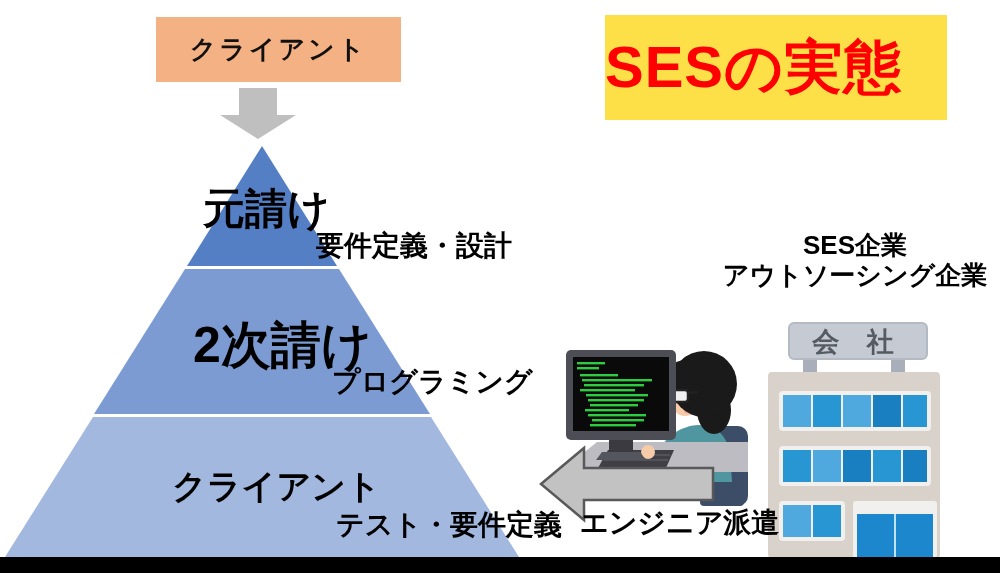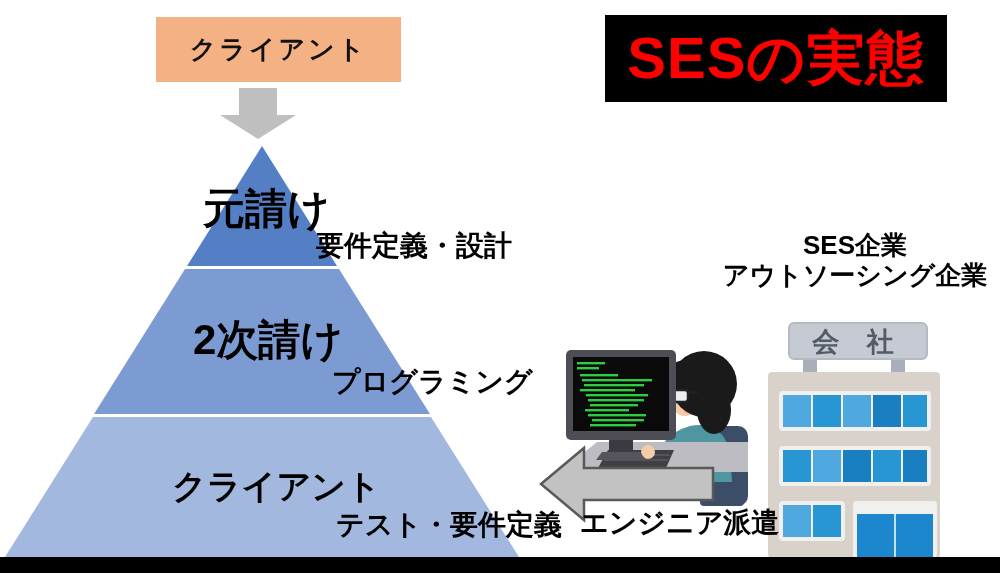--- a/index.html
+++ b/index.html
@@ -11,32 +11,32 @@
   #art { position:absolute; left:0; top:0; width:1000px; height:573px; z-index:1; }
   .txt { position:absolute; z-index:3; color:#000; font-weight:bold; white-space:nowrap; }
 
   .client-box {
     position:absolute; left:156px; top:17px; width:245px; height:65px;
     background:#F4B183; z-index:3;
     display:flex; align-items:center; justify-content:center;
     font-size:26px; font-weight:bold; color:#111; letter-spacing:3px;
   }
   .title-box {
-    position:absolute; left:605px; top:15px; width:342px; height:87px;
-    background:#000000; z-index:3;
-    display:flex; align-items:center; justify-content:center;
+    position:absolute; left:605px; top:15px; width:342px; height:105px;
+    background:#fde047; z-index:3;
+    display:flex; align-items:center; 
     color:#FF0000; font-size:58px; font-weight:bold; letter-spacing:1px;
   }
   .caption {
     position:absolute; left:660px; top:230px; width:390px; z-index:3;
     text-align:center; font-size:26px; line-height:30px; font-weight:bold; color:#000;
   }
   #lbl-t1 { left:203px; top:181px; font-size:42px; }
   #task-t1 { left:316px; top:227px; font-size:28px; }
-  #lbl-t2 { left:193px; top:312px; font-size:42px; }
+  #lbl-t2 { left:193px; top:312px; font-size:50px; }
   #task-t2 { left:332px; top:363px; font-size:28px; }
   #lbl-t3 { left:172px; top:464px; font-size:34px; }
   #task-t3 { left:336px; top:506px; font-size:28px; }
   #dispatch-lbl { left:580px; top:504px; font-size:28px; }
 </style>
 </head>
 <body>
 
 <svg id="art" viewBox="0 0 1000 573">
 

